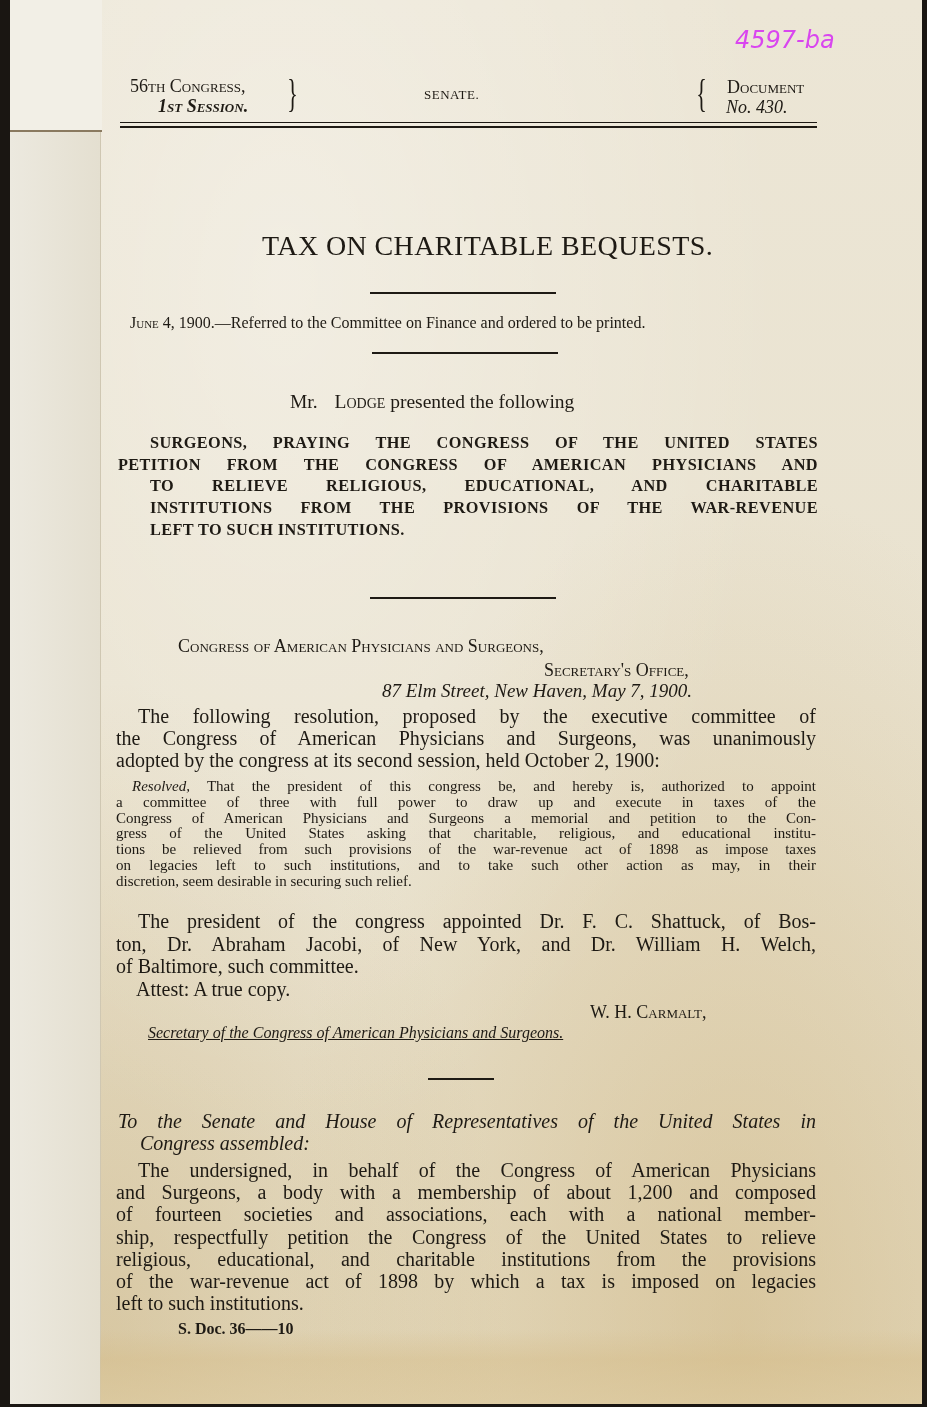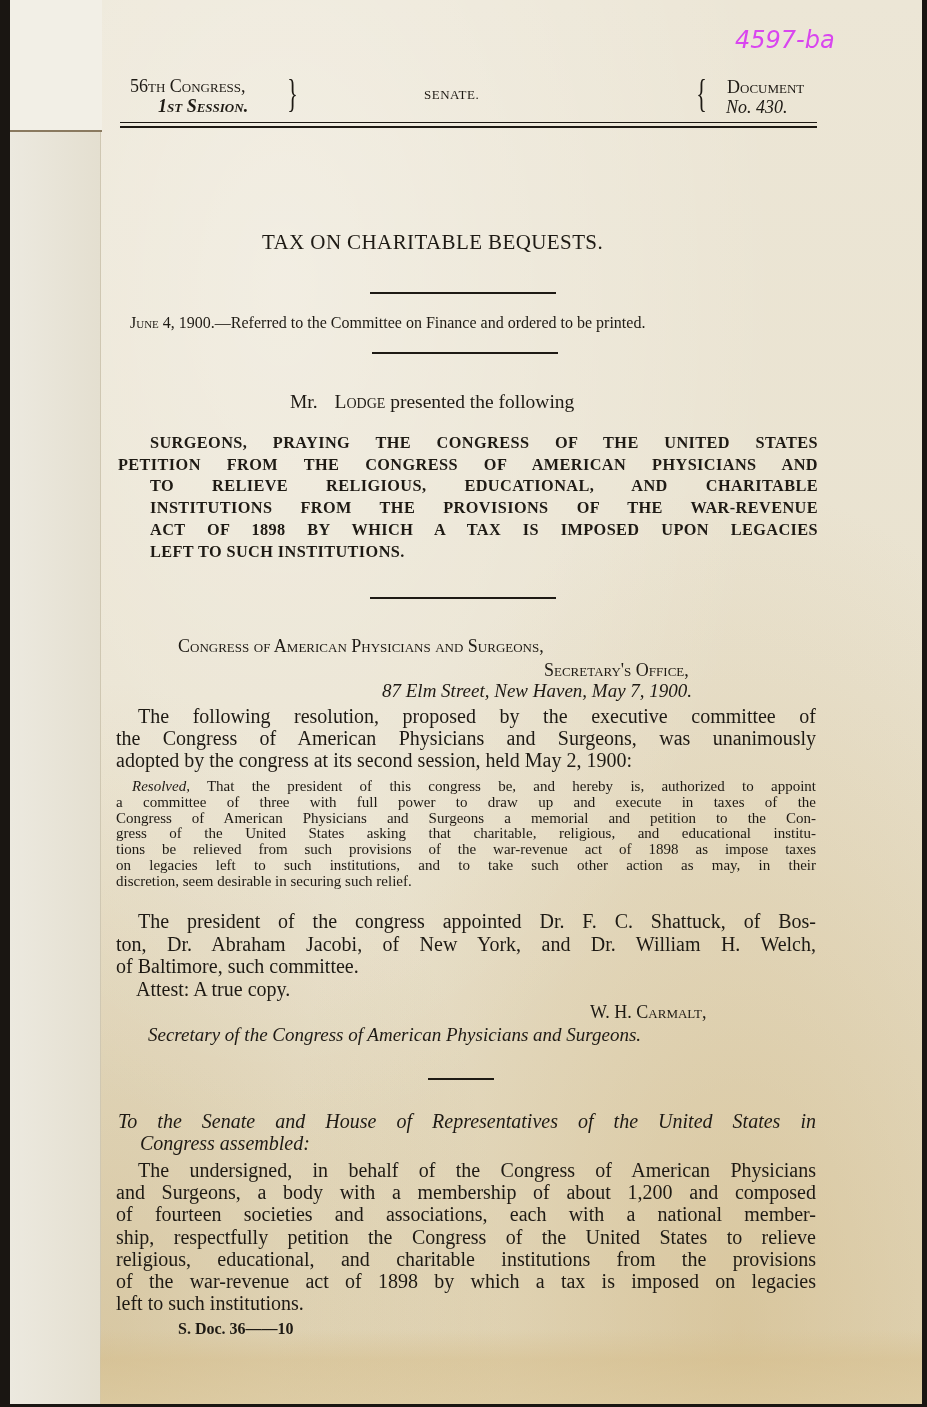--- a/index.html
+++ b/index.html
@@ -37,21 +37,21 @@
 
   .hdr-left { left:118px; top:76px; font-size:18px; line-height:20px; }
   .hdr-left .sess { display:block; padding-left:28px; font-style:italic;font-weight:bold; }
   .brace-l { left:283px; top:74px; font-size:40px; line-height:40px; font-weight:lighter; transform:scaleX(0.55); }
   .hdr-center { left:424px; top:74px; font-size:13px; letter-spacing:0.5px;margin-top:13px; }
   .brace-r { left:692px; top:74px; font-size:40px; line-height:40px; transform:scaleX(0.55); }
   .hdr-right { left:715px; top:77px; font-size:18px; line-height:20px; }
   .hdr-right .no { display:block; padding-left:11px;font-style:italic; }
   .pencil { left:735px; top:26px; font-size:24px; color:#d946ef; font-style:italic; font-family:"DejaVu Sans",sans-serif; font-weight:lighter; }
 
-  .title { left:262px; top:230px; font-size:21px; letter-spacing:0.4px; }
+  .title { left:262px; top:230px; font-size:28px; letter-spacing:0.4px; }
   .referral { left:118px; top:314px; font-size:16px; }
   .presented { left:290px; top:391px; font-size:19.5px; }
   .petition {
     position:absolute; left:118px; top:432px; width:700px;
     font-family:"Liberation Serif",serif; font-weight:bold; font-size:16.3px; line-height:21.7px;
     letter-spacing:0.4px; text-align:justify; text-transform:uppercase;
   }
   .petition .line { display:block; text-align:justify; text-align-last:justify; }
   .petition .line.first { margin-left:0; }
   .petition .line.ind { padding-left:32px; }
@@ -67,21 +67,21 @@
   .para .line { display:block; text-align:justify; text-align-last:justify; white-space:nowrap; }
   .para .line.last { text-align-last:left; }
   .p1 { top:705px; font-size:20px; line-height:22px; }
   .p1 .line.ind { padding-left:22px; }
   .res { top:779px; font-size:15px; line-height:15.8px; }
   .res .line.ind { padding-left:16px; }
   .p2 { top:910px; font-size:20px; line-height:22.5px; }
   .p2 .line.ind { padding-left:22px; }
   .attest { left:136px; top:978px; font-size:20px; }
   .signer { left:578px; top:1002px; font-size:18px; }
-  .sec { left:148px; top:1024px; font-size:19px; font-style:italic; }
+  .sec { left:148px; top:1024px; font-size:16px; font-style:italic;text-decoration:underline; }
 
   .address-to { position:absolute; left:118px; top:1110px; width:698px; font-size:20px; line-height:22px; font-style:italic; }
   .address-to .line { display:block; white-space:nowrap; text-align:justify; text-align-last:justify; }
   .address-to .line.ind { padding-left:22px; text-align-last:left; }
   .p3 { top:1159px; font-size:20px; line-height:22.2px; }
   .p3 .line.ind { padding-left:22px; }
   .footer { left:178px; top:1320px; font-size:16px; font-weight:bold; font-family:"Liberation Serif",serif; }
 </style>
 </head>
 <body>
@@ -112,33 +112,32 @@
 <div class="t referral"><span class="sc">June</span><span> 4, 1900.—Referred to the Committee on Finance and ordered to be printed.</span></div>
 <div class="rule" style="left:372px;top:352px;width:186px;"></div>
 
 <div class="t presented"><span>Mr. </span><span class="sc">Lodge</span><span> presented the following</span></div>
 
 <div class="petition">
   <span class="line ind">Surgeons, praying the Congress of the United States</span>
   <span class="line first">Petition from the Congress of American Physicians and</span>
   <span class="line ind">to relieve religious, educational, and charitable</span>
   <span class="line ind">institutions from the provisions of the war-revenue</span>
-  <span class="line ind">act of 1898 by which a tax is imposed upon legacies</span>
   <span class="line ind last">left to such institutions.</span>
 </div>
 <div class="rule" style="left:370px;top:597px;width:186px;"></div>
 
 <div class="t org sc">Congress of American Physicians and Surgeons,</div>
 <div class="t office sc">Secretary's Office,</div>
 <div class="t address">87 Elm Street, New Haven, May 7, 1900.</div>
 
 <div class="para p1">
   <span class="line ind">The following resolution, proposed by the executive committee of</span>
   <span class="line">the Congress of American Physicians and Surgeons, was unanimously</span>
-  <span class="line last">adopted by the congress at its second session, held May 2, 1900:</span>
+  <span class="line last">adopted by the congress at its second session, held October 2, 1900:</span>
 </div>
 
 <div class="para res">
   <span class="line ind"><span class="it">Resolved,</span><span> That the president of this congress be, and hereby is, authorized to appoint</span></span>
   <span class="line">a committee of three with full power to draw up and execute in taxes of the</span>
   <span class="line">Congress of American Physicians and Surgeons a memorial and petition to the Con-</span>
   <span class="line">gress of the United States asking that charitable, religious, and educational institu-</span>
   <span class="line">tions be relieved from such provisions of the war-revenue act of 1898 as impose taxes</span>
   <span class="line">on legacies left to such institutions, and to take such other action as may, in their</span>
   <span class="line last">discretion, seem desirable in securing such relief.</span>

